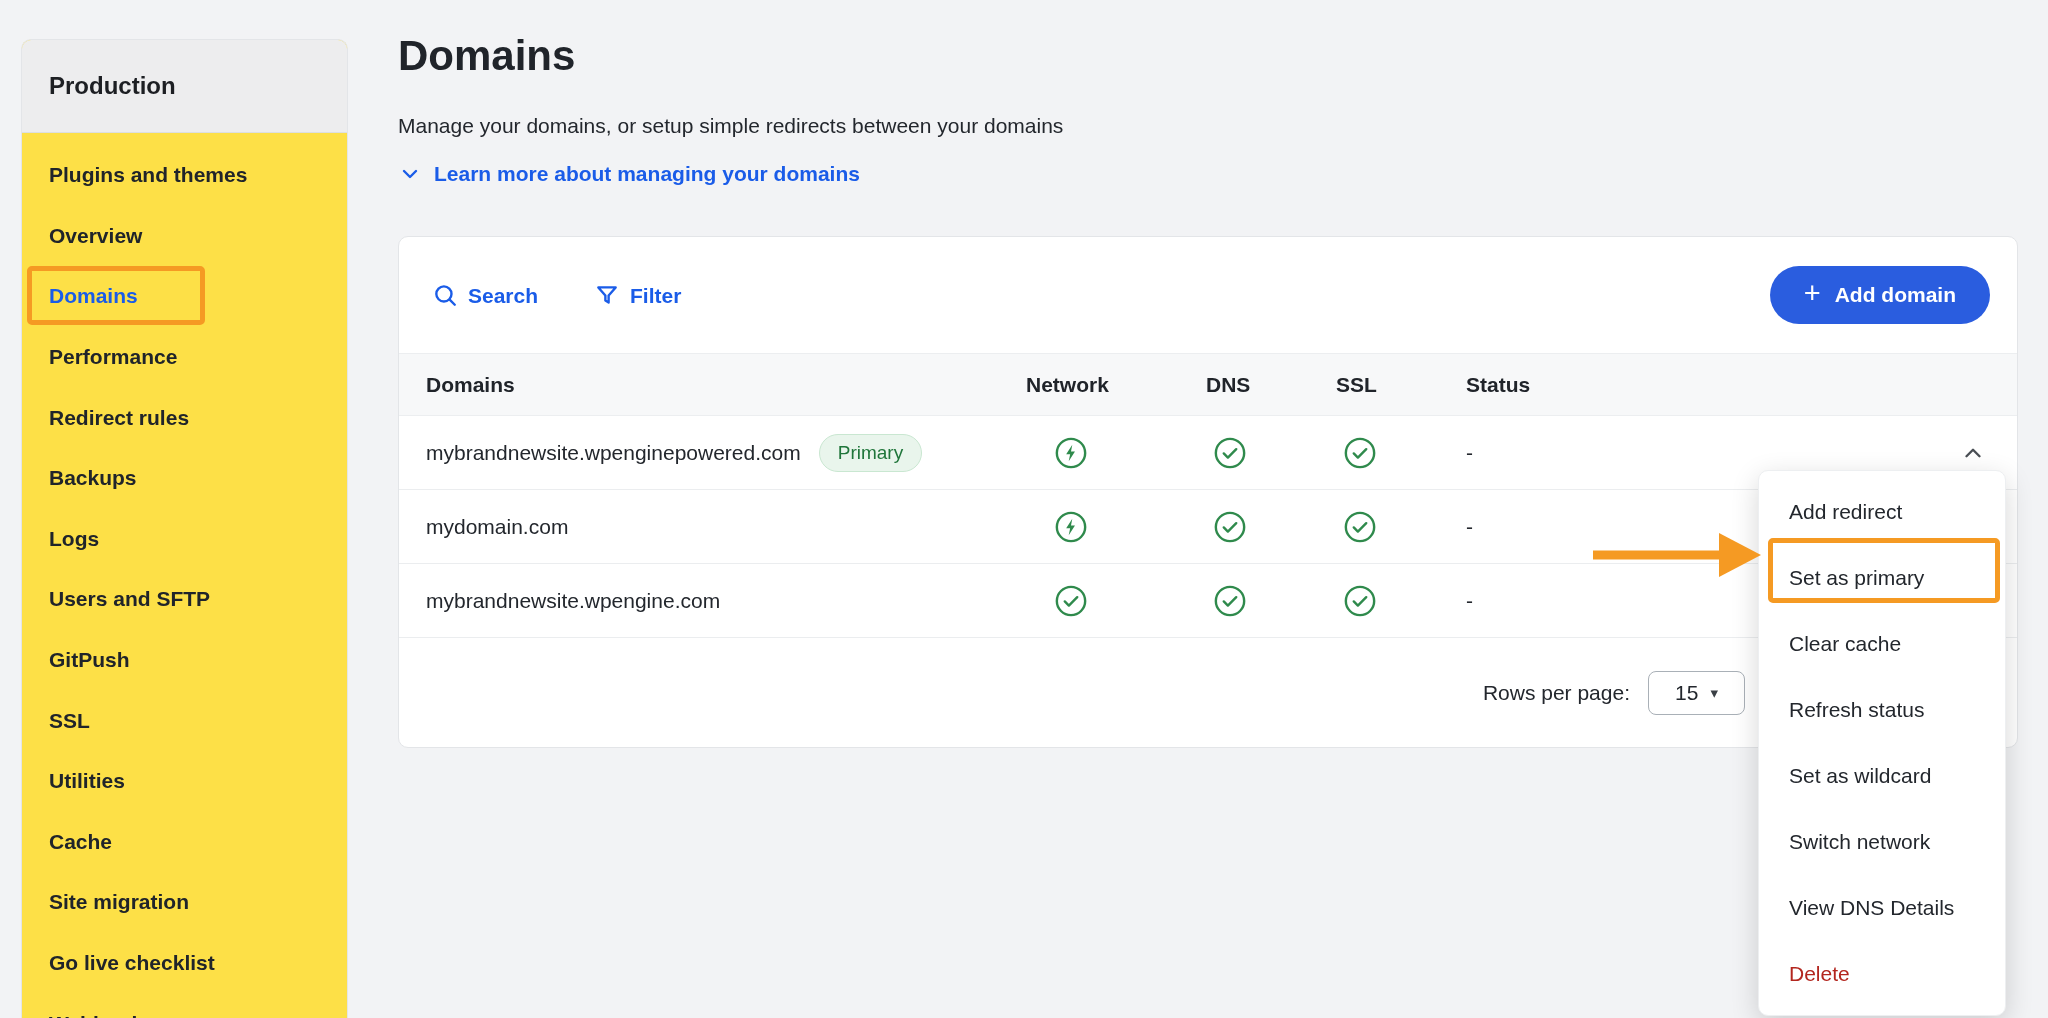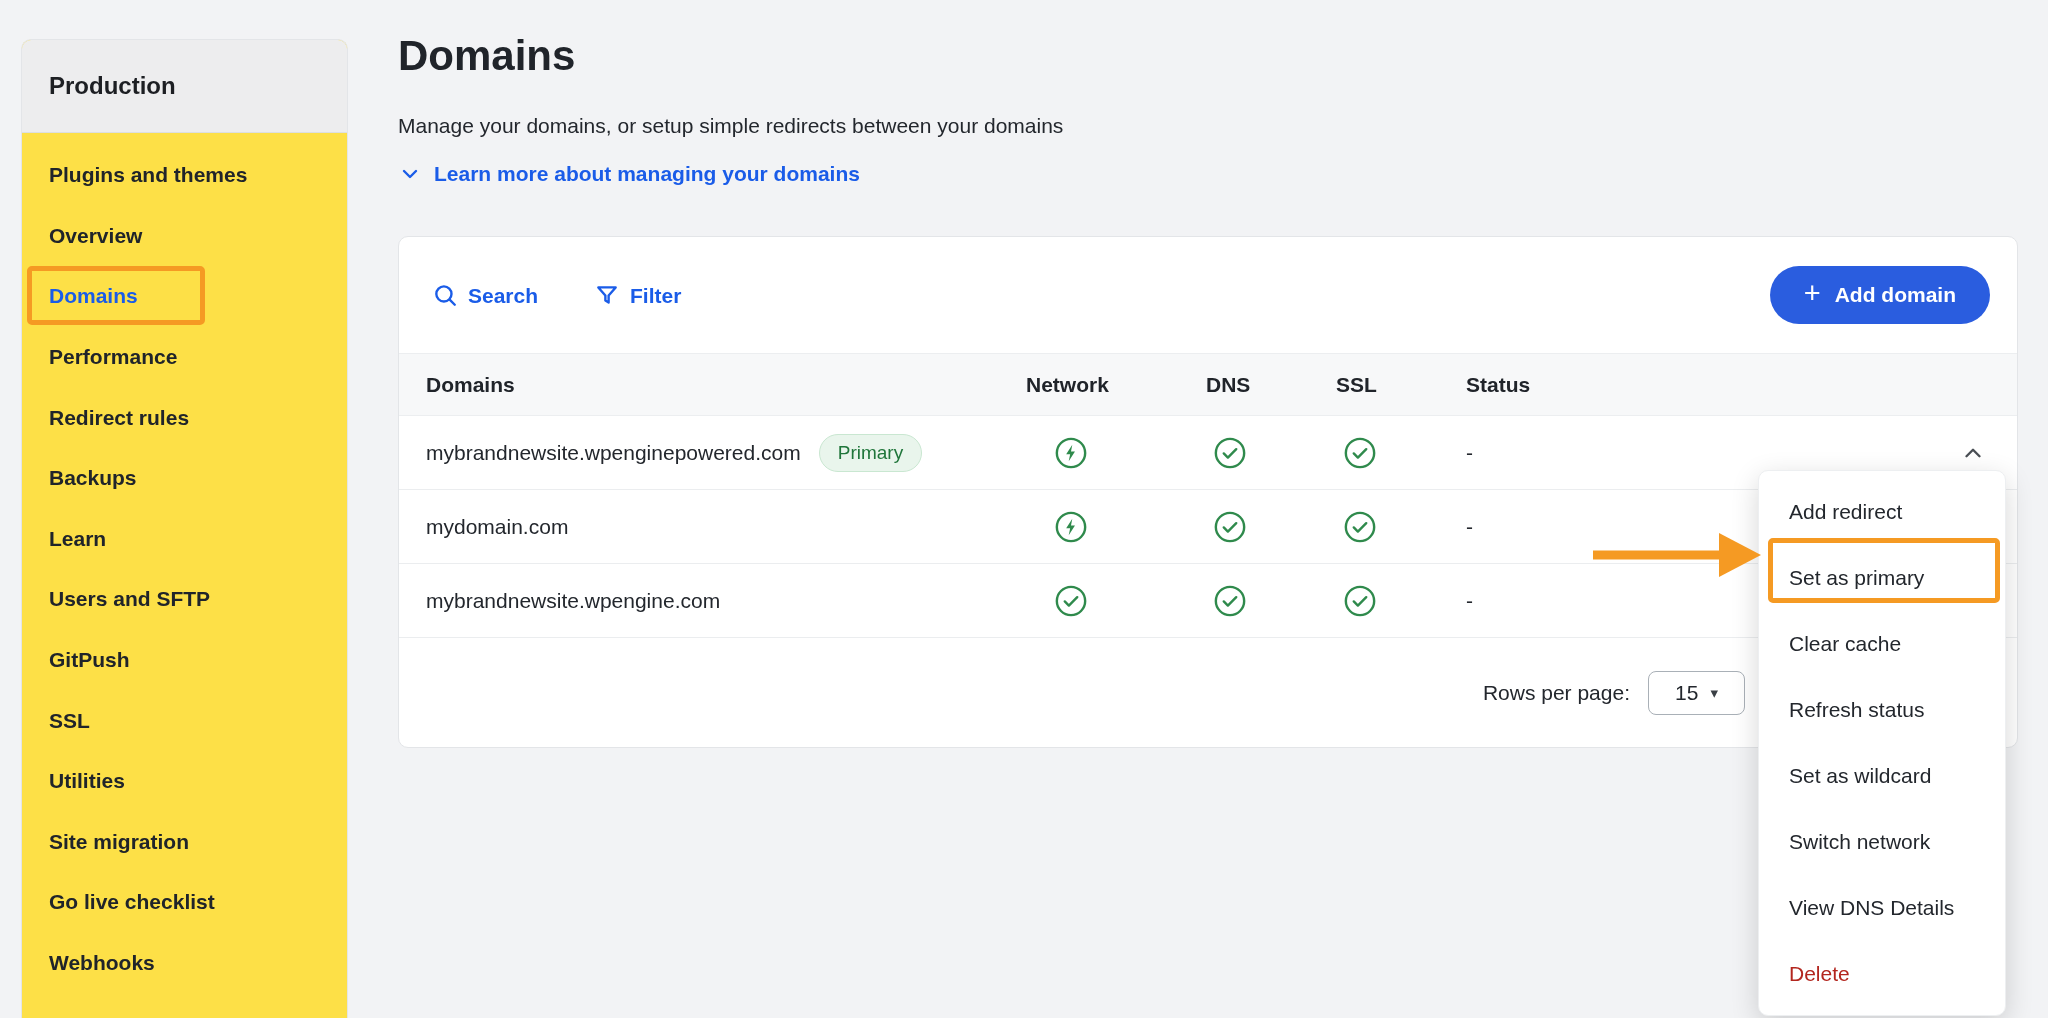--- a/index.html
+++ b/index.html
@@ -65,25 +65,26 @@
 
   <aside class="sidebar">
     <div class="sidebar-header">Production</div>
     <nav class="sidebar-nav">
         <div class="sidebar-item">Plugins and themes</div>
         <div class="sidebar-item">Overview</div>
         <div class="sidebar-item active">Domains</div>
         <div class="sidebar-item">Performance</div>
         <div class="sidebar-item">Redirect rules</div>
         <div class="sidebar-item">Backups</div>
-        <div class="sidebar-item">Learn</div>
+        <div class="sidebar-item">Logs</div>
         <div class="sidebar-item">Users and SFTP</div>
         <div class="sidebar-item">GitPush</div>
         <div class="sidebar-item">SSL</div>
         <div class="sidebar-item">Utilities</div>
+        <div class="sidebar-item">Cache</div>
         <div class="sidebar-item">Site migration</div>
         <div class="sidebar-item">Go live checklist</div>
         <div class="sidebar-item">Webhooks</div>
       </nav>
   </aside>
 
   <main class="main">
     <h1 class="page-title">Domains</h1>
     <div class="subtitle">Manage your domains, or setup simple redirects between your domains</div>
 

